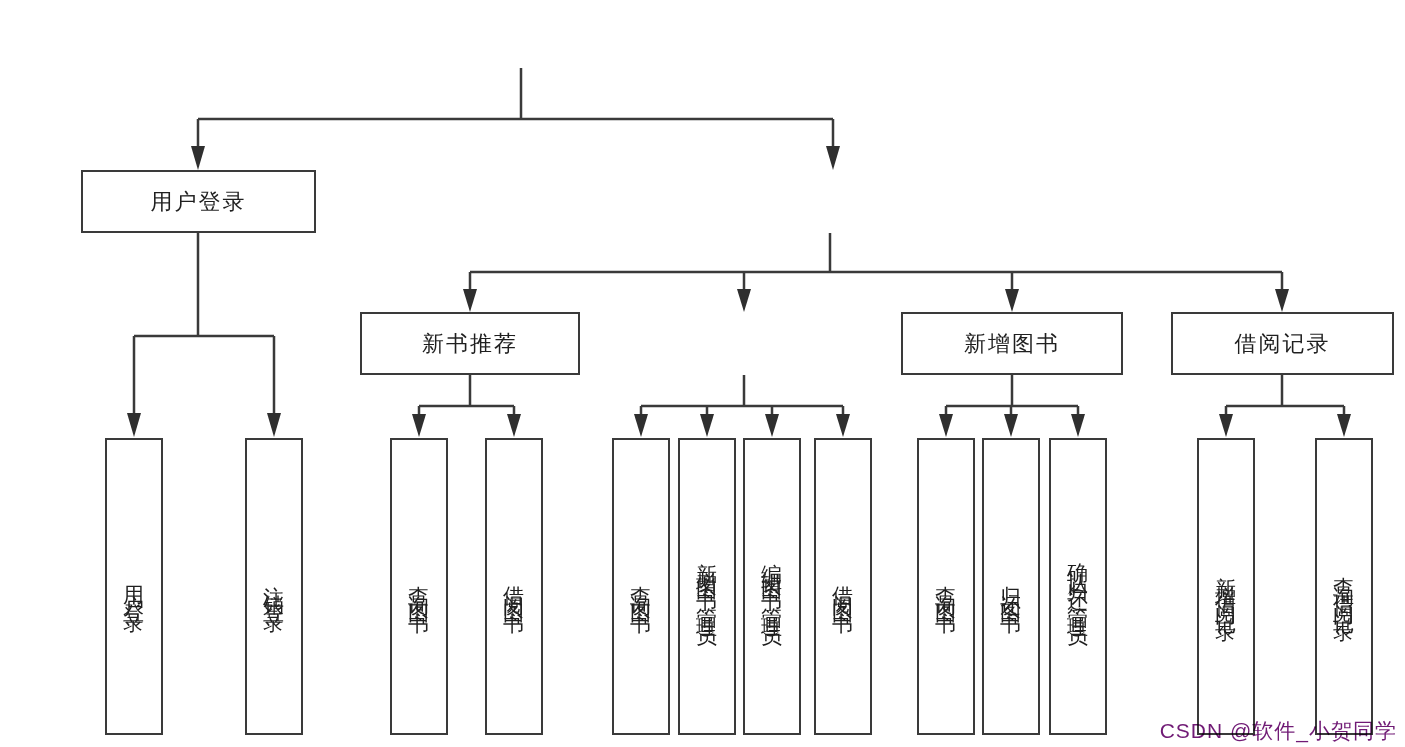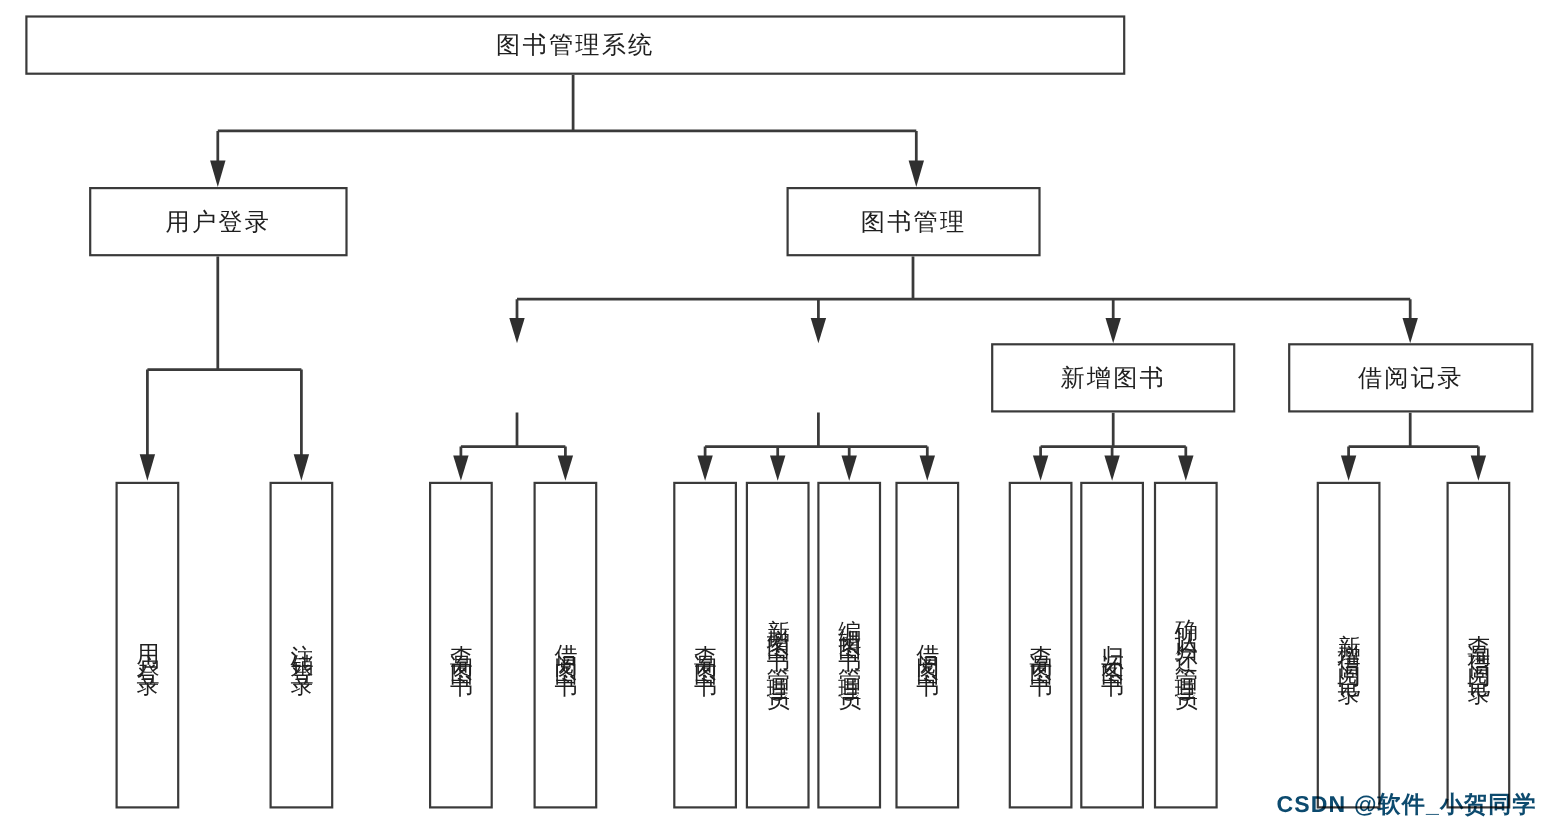--- a/index.html
+++ b/index.html
@@ -51,24 +51,23 @@
     letter-spacing: 9px;
     line-height: 1;
     max-height: 285px;
   }
   .watermark {
     position: absolute;
     right: 8px;
     bottom: 2px;
     font-size: 21px;
     letter-spacing: 1px;
-    color: #0c4a6e;
+    color: #701a75;
     mix-blend-mode: multiply;
     white-space: nowrap;
-    font-weight: bold;
   }
 </style>
 </head>
 <body>
 
 <div class="canvas">
 
   <svg class="connectors" viewBox="0 0 1405 747" xmlns="http://www.w3.org/2000/svg" aria-hidden="true">
     <g stroke="#3a3a3a" stroke-width="2.5" fill="none">
 
@@ -109,31 +108,28 @@
 
       <polygon points="939,414 953,414 946,437"></polygon>
       <polygon points="1004,414 1018,414 1011,437"></polygon>
       <polygon points="1071,414 1085,414 1078,437"></polygon>
 
       <polygon points="1219,414 1233,414 1226,437"></polygon>
       <polygon points="1337,414 1351,414 1344,437"></polygon>
     </g>
   </svg>
 
-  <div class="hbox" style="left:23px; top:14px; width:1000px; height:54px;">
-    <span class="label">图书管理系统</span>
-  </div>
 
   <div class="hbox" style="left:81px; top:170px; width:235px; height:63px;">
     <span class="label">用户登录</span>
   </div>
-  <div class="hbox" style="left:715px; top:170px; width:231px; height:63px;">
-    <span class="label">图书管理</span>
+
+  <div class="hbox" style="left:360px; top:312px; width:220px; height:63px;">
+    <span class="label">新书推荐</span>
   </div>
-
   <div class="hbox" style="left:901px; top:312px; width:222px; height:63px;">
     <span class="label">新增图书</span>
   </div>
   <div class="hbox" style="left:1171px; top:312px; width:223px; height:63px;">
     <span class="label">借阅记录</span>
   </div>
 
   <div class="vbox" style="left:105px; top:438px;">
     <span class="label">用户登录</span>
   </div>

